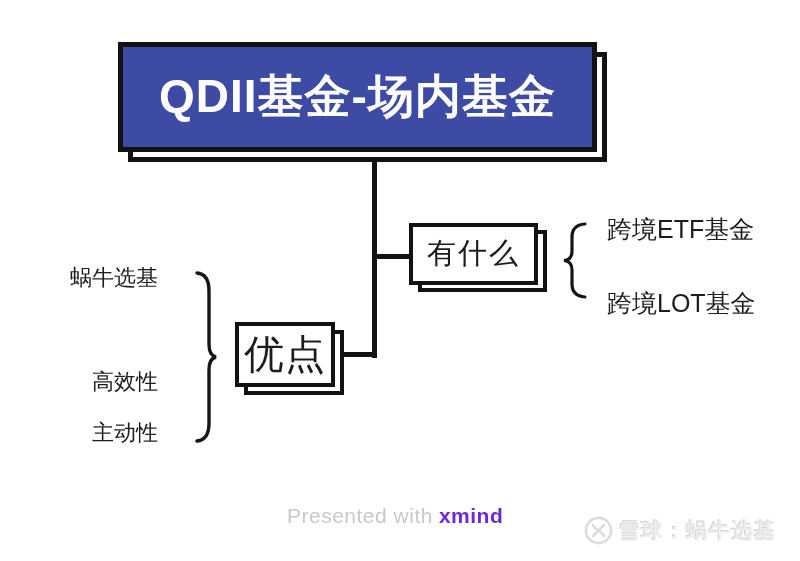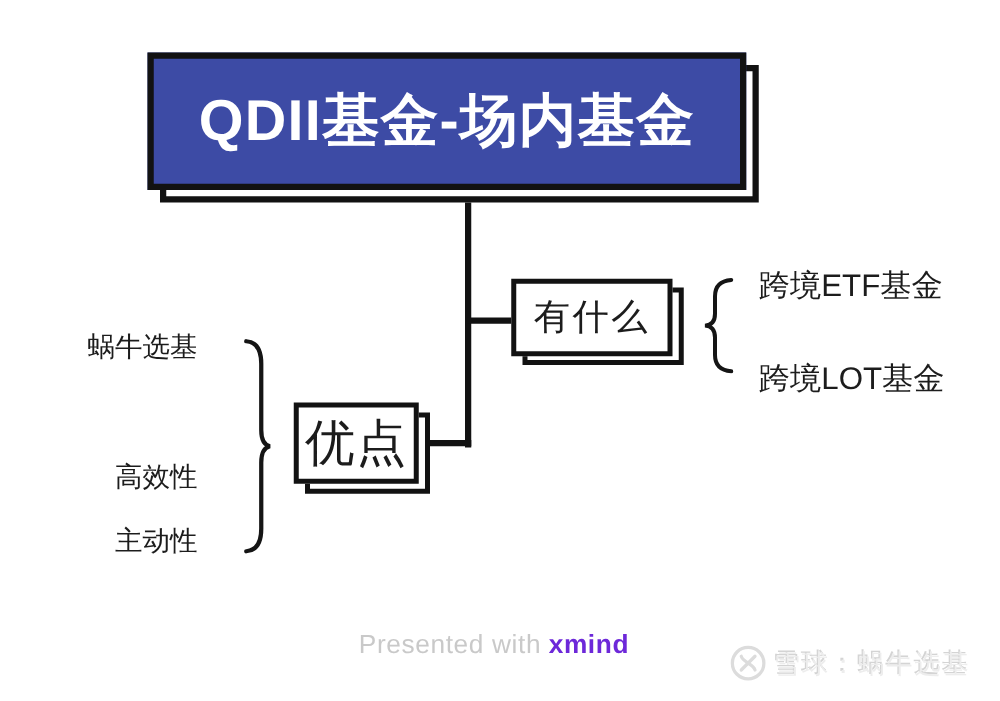--- a/index.html
+++ b/index.html
@@ -96,21 +96,21 @@
     left: 583px; top: 515px;
     display: flex;
     align-items: center;
     gap: 5px;
   }
   .watermark-logo {
     filter: drop-shadow(1px 1px 0 #ffffff);
   }
   .watermark-text {
     font-size: 21px;
-    font-weight: 400;
+    font-weight: 700;
     letter-spacing: 1.5px;
     color: #ededed;
     text-shadow: -1px -1px 0 #d4d4d4, 1px 1px 0 #ffffff;
     white-space: nowrap;
   }
 </style>
 </head>
 <body>
 
 <div class="canvas">

